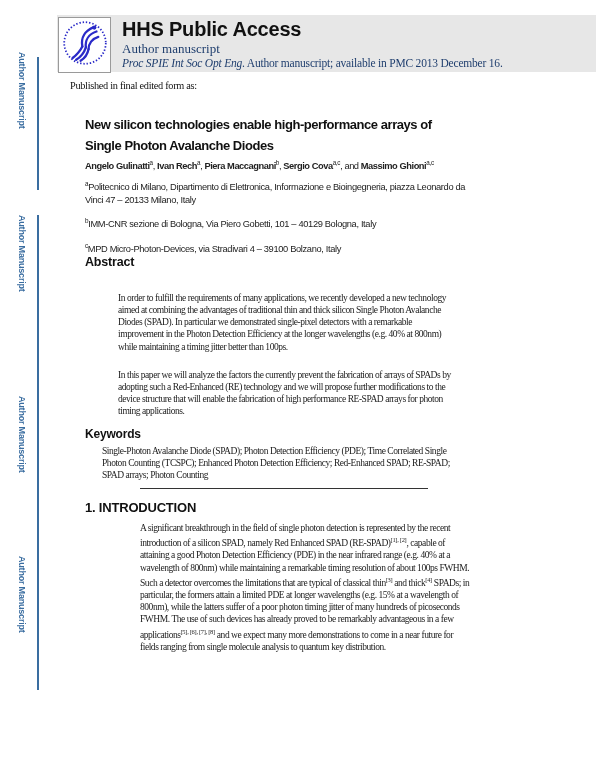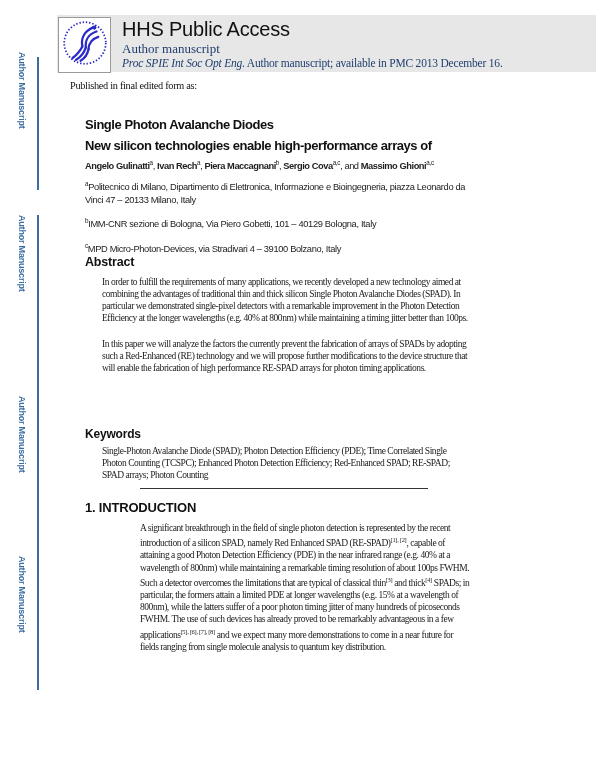--- a/index.html
+++ b/index.html
@@ -15,39 +15,39 @@
     font-size:9px;letter-spacing:-0.2px;color:#3a6da0;white-space:nowrap;
   }
   .wm1{top:52px;} .wm2{top:215px;} .wm3{top:396px;} .wm4{top:556px;}
   .wm-rule{position:absolute;left:37px;width:2px;background:#3a6da0;}
   .wm-rule-a{top:57px;height:133px;}
   .wm-rule-b{top:215px;height:475px;}
   
   .band{position:absolute;left:57px;top:15px;width:539px;height:57px;background:#e7e7e7;}
   .logo-box{position:absolute;left:58px;top:17px;width:53px;height:56px;background:#fff;border:1px solid #9a9a9a;box-sizing:border-box;display:flex;align-items:center;justify-content:center;}
   .hdr-text{position:absolute;left:122px;top:18px;}
-  .hdr-title{font-family:"Liberation Sans",sans-serif;font-weight:normal;font-size:20px;letter-spacing:-0.2px;color:#111;line-height:22px;}
+  .hdr-title{font-family:"Liberation Sans",sans-serif;font-weight:bold;font-size:20px;letter-spacing:-0.2px;color:#111;line-height:22px;}
   .hdr-sub{font-family:"Liberation Serif",serif;font-size:13px;color:#1f3e6e;line-height:15px;margin-top:1px;}
   .hdr-journal{font-family:"Liberation Serif",serif;font-size:11.5px;color:#1f3e6e;line-height:13px;margin-top:1px;letter-spacing:-0.2px;}
   
   .pub-note{position:absolute;left:70px;top:80px;font-size:10.3px;letter-spacing:-0.3px;color:#111;}
   .pub-ref{position:absolute;left:78px;top:92px;font-size:10.3px;letter-spacing:-0.3px;color:#111;}
   
   .a-title{position:absolute;left:85px;top:114px;font-family:"Liberation Sans",sans-serif;font-weight:bold;font-size:13px;letter-spacing:-0.45px;line-height:21px;color:#111;white-space:nowrap;}
   .a-authors{position:absolute;left:85px;top:159px;font-family:"Liberation Sans",sans-serif;font-size:9.3px;letter-spacing:-0.45px;color:#222;white-space:nowrap;}
   .a-affils{position:absolute;left:85px;top:178px;width:392px;font-family:"Liberation Sans",sans-serif;font-size:9.3px;letter-spacing:-0.35px;line-height:12.4px;color:#222;}
   .a-affils p{margin:0 0 9.5px 0;}
   
   .sec-h{position:absolute;font-family:"Liberation Sans",sans-serif;font-weight:bold;color:#111;letter-spacing:-0.2px;}
   .h-abstract{left:85px;top:255px;font-size:12.5px;}
   .h-keywords{left:85px;top:427px;font-size:12px;}
   .h-intro{left:85px;top:500px;font-size:13px;text-align:right;}
   .body-txt{font-size:9.5px;letter-spacing:-0.45px;line-height:12.15px;color:#1b1b1b;text-align:left;}
   .abs-body{position:absolute;left:102px;top:276px;width:366px;}
-  .abs-body p{margin:0;}
+  .abs-body p{margin:16px;}
   .abs-body p + p{margin-top:13px;}
   .kw-body{position:absolute;left:102px;top:445px;width:366px;}
   .divider{position:absolute;left:140px;top:488px;width:288px;height:1px;background:#333;}
   .intro-body{position:absolute;left:140px;top:522px;width:330px;}
   
   .r-i{font-style:italic;}
   .r-b{font-weight:bold;}
   .r-sup{vertical-align:super;font-size:68%;letter-spacing:-0.3px;}
 </style>
 </head>
@@ -81,22 +81,22 @@
   </div>
   <div class="hdr-text">
     <div class="hdr-title">HHS Public Access</div>
     <div class="hdr-sub">Author manuscript</div>
     <div class="hdr-journal"><span class="r-i">Proc SPIE Int Soc Opt Eng</span><span>. Author manuscript; available in PMC 2013 December 16.</span></div>
   </div>
 
   <div class="pub-note">Published in final edited form as:</div>
 
   <div class="a-title">
+    <div>New silicon technologies enable high-performance arrays of</div>
     <div>Single Photon Avalanche Diodes</div>
-    <div>New silicon technologies enable high-performance arrays of</div>
   </div>
   <div class="a-authors"><span class="r-b">Angelo Gulinatti</span><span class="r-sup">a</span><span>, </span><span class="r-b">Ivan Rech</span><span class="r-sup">a</span><span>, </span><span class="r-b">Piera Maccagnani</span><span class="r-sup">b</span><span>, </span><span class="r-b">Sergio Cova</span><span class="r-sup">a,c</span><span>, and </span><span class="r-b">Massimo Ghioni</span><span class="r-sup">a,c</span></div>
   <div class="a-affils">
     <p><span class="r-sup">a</span><span>Politecnico di Milano, Dipartimento di Elettronica, Informazione e Bioingegneria, piazza Leonardo da Vinci 47 – 20133 Milano, Italy</span></p>
     <p><span class="r-sup">b</span><span>IMM-CNR sezione di Bologna, Via Piero Gobetti, 101 – 40129 Bologna, Italy</span></p>
     <p><span class="r-sup">c</span><span>MPD Micro-Photon-Devices, via Stradivari 4 – 39100 Bolzano, Italy</span></p>
   </div>
 
   <div class="sec-h h-abstract">Abstract</div>
   <div class="abs-body body-txt">

